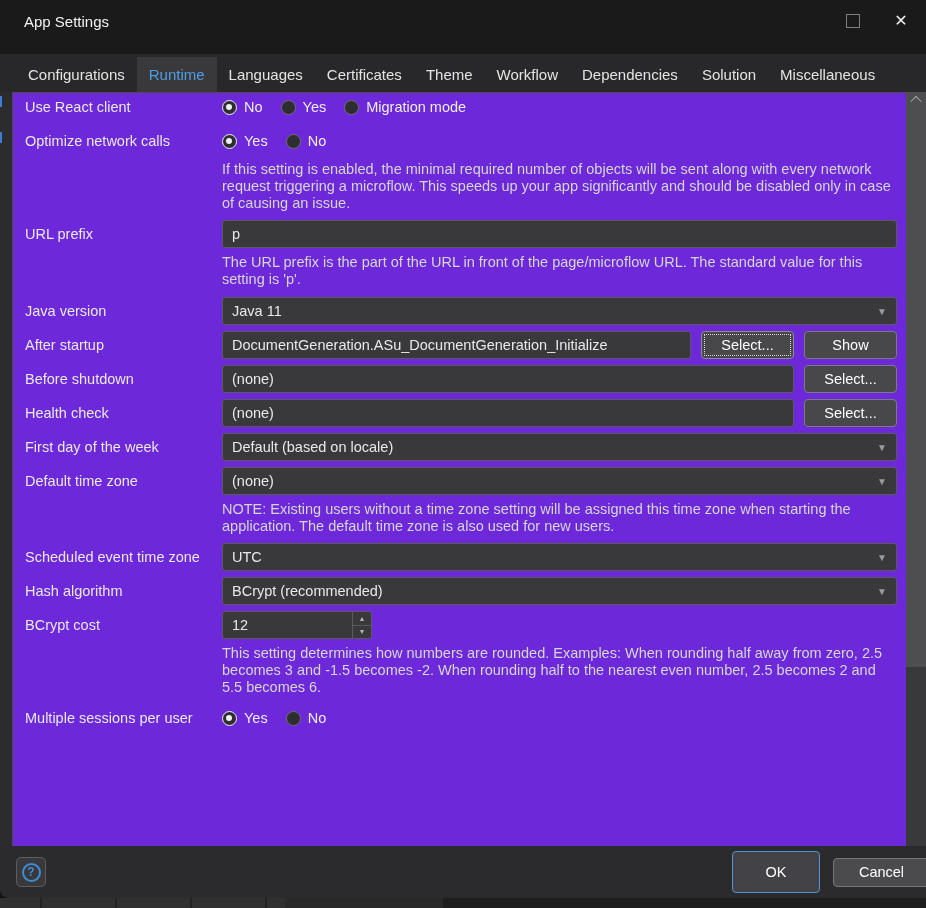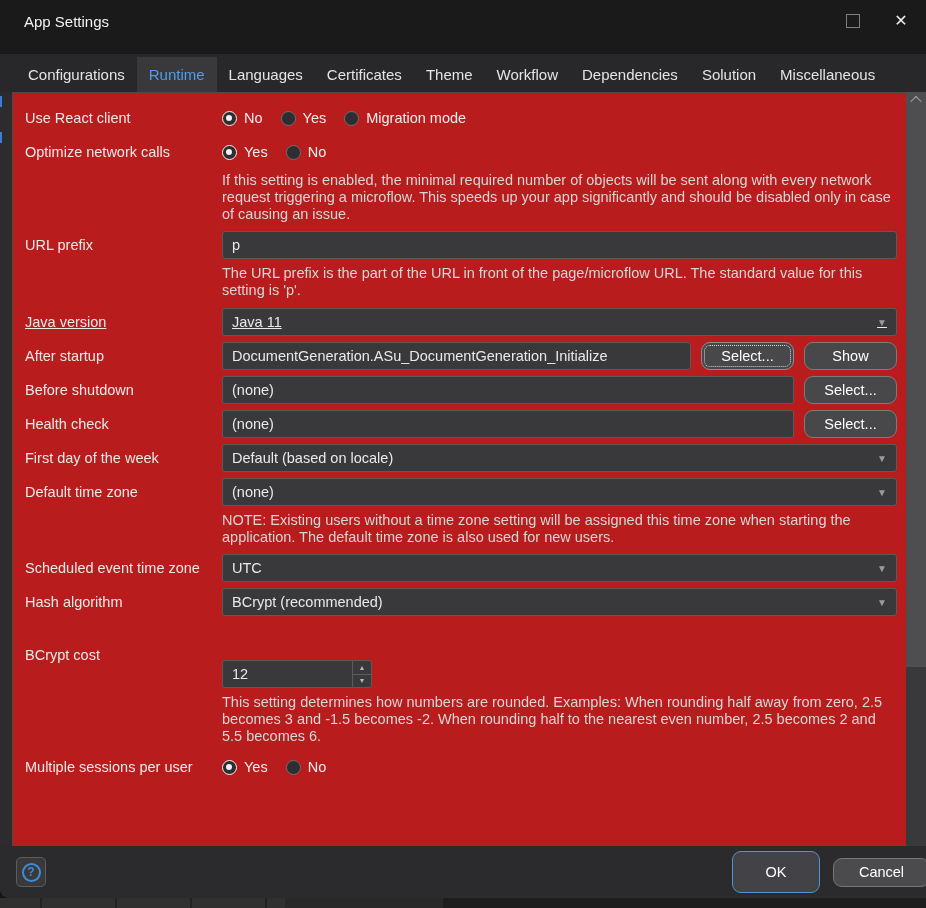--- a/index.html
+++ b/index.html
@@ -14,22 +14,22 @@
   .win-btn{width:30px;height:30px;display:flex;align-items:center;justify-content:center;cursor:default;}
   .max-glyph{width:12px;height:12px;border:1px solid #7e7e7e;display:block;}
   .close-glyph{font-size:16px;color:#eeeeee;line-height:1;}
   .win-btn.max{margin-right:18px;}
   
   .tabbar{height:38px;background:#28282a;display:flex;align-items:flex-end;padding-left:16px;}
   .tab{font-size:15px;color:#e4e4e4;padding:7px 12px 9px 12px;cursor:default;white-space:nowrap;}
   .tab.active{background:#39393c;color:#4f9ee8;padding-top:9px;}
   
   .body-wrap{position:relative;height:766px;}
-  .content{position:absolute;left:12px;top:0;right:20px;bottom:0;background:#b91c1c;
-           border:1px solid #4a4a4c;border-right:none;overflow:hidden;padding-top:11px;}
+  .content{position:absolute;left:12px;top:0;right:20px;bottom:0;background:#6d28d9;
+           border:1px solid #4a4a4c;border-right:none;overflow:hidden;}
   .row{display:grid;grid-template-columns:197px 1fr;align-items:center;min-height:28px;
        margin:0 9px 6px 12px;}
   .lbl{font-size:14.5px;color:#e9e9e9;padding-right:6px;}
   .val{display:flex;align-items:center;min-width:0;}
   .desc{grid-column:2;font-size:14.5px;line-height:17px;color:#d6d6d6;
         margin:-1px 9px 8px 209px;}
   .desc-row{display:grid;grid-template-columns:197px 1fr;margin:0 9px 8px 12px;}
   .desc-row .desc{grid-column:2;margin:0;}
   
   .opt{display:flex;align-items:center;margin-right:18px;cursor:default;}
@@ -38,29 +38,29 @@
   .radio.sel{border-color:#f0f0f0;}
   .radio.sel::after{content:"";position:absolute;left:3px;top:3px;width:6px;height:6px;
          border-radius:50%;background:#f0f0f0;}
   .opt-lbl{font-size:14.5px;color:#eeeeee;}
   
   .textbox,.dropdown{height:28px;box-sizing:border-box;background:#39393c;border:1px solid #5b5b5e;
          border-radius:3px;display:flex;align-items:center;padding:0 9px;font-size:14.5px;
          color:#e9e9e9;flex:1;min-width:0;white-space:nowrap;overflow:hidden;}
   .dropdown{justify-content:space-between;}
   .dd-arrow{color:#9b9b9b;font-size:10px;margin-left:8px;flex:none;}
-  .btn{height:28px;box-sizing:border-box;background:#48484b;border:1px solid #7c7c7e;border-radius:9px;
+  .btn{height:28px;box-sizing:border-box;background:#48484b;border:1px solid #7c7c7e;border-radius:4px;
        color:#ffffff;font-size:14.5px;display:flex;align-items:center;justify-content:center;
        flex:none;cursor:default;}
   .btn.w93{width:93px;}
   .btn.focused{outline:1px dotted #d8d8d8;outline-offset:-4px;border-color:#8d8d8f;}
   .gap10{width:10px;flex:none;}
   
   .spinner{width:150px;height:28px;box-sizing:border-box;background:#39393c;border:1px solid #5b5b5e;
-           border-radius:3px;display:flex;flex:none;margin-top:38px;}
+           border-radius:3px;display:flex;flex:none;}
   .spin-val{flex:1;display:flex;align-items:center;padding-left:9px;font-size:14.5px;color:#e9e9e9;}
   .spin-btns{width:18px;display:flex;flex-direction:column;border-left:1px solid #5b5b5e;}
   .spin-btn{flex:1;display:flex;align-items:center;justify-content:center;font-size:7px;color:#b5b5b5;}
   .spin-btn.up{border-bottom:1px solid #5b5b5e;}
   
   .scrollbar{position:absolute;right:0;top:0;width:20px;bottom:0;background:#39393b;}
   .sb-thumb{position:absolute;left:0;right:0;top:15px;height:560px;background:#4e4e51;}
   .sb-arrow{position:absolute;left:0;right:0;height:15px;display:flex;align-items:center;justify-content:center;}
   .sb-arrow.up{top:0;background:#4e4e51;}
   .sb-arrow.down{bottom:0;background:#39393b;}
@@ -152,21 +152,21 @@
       <div class="row">
         <div class="lbl">URL prefix</div>
         <div class="val">
           <div class="textbox">p</div>
         </div>
       </div>
       <div class="desc-row">
           <div class="desc">The URL prefix is the part of the URL in front of the page/microflow URL. The standard value for this setting is 'p'.</div>
         </div>
 
-      <div class="row" style="margin-top:9px;text-decoration:underline;">
+      <div class="row" style="margin-top:9px;">
         <div class="lbl">Java version</div>
         <div class="val">
           <div class="dropdown">
             <span>Java 11</span>
             <span class="dd-arrow">▼</span>
           </div>
         </div>
       </div>
 
       <div class="row">

